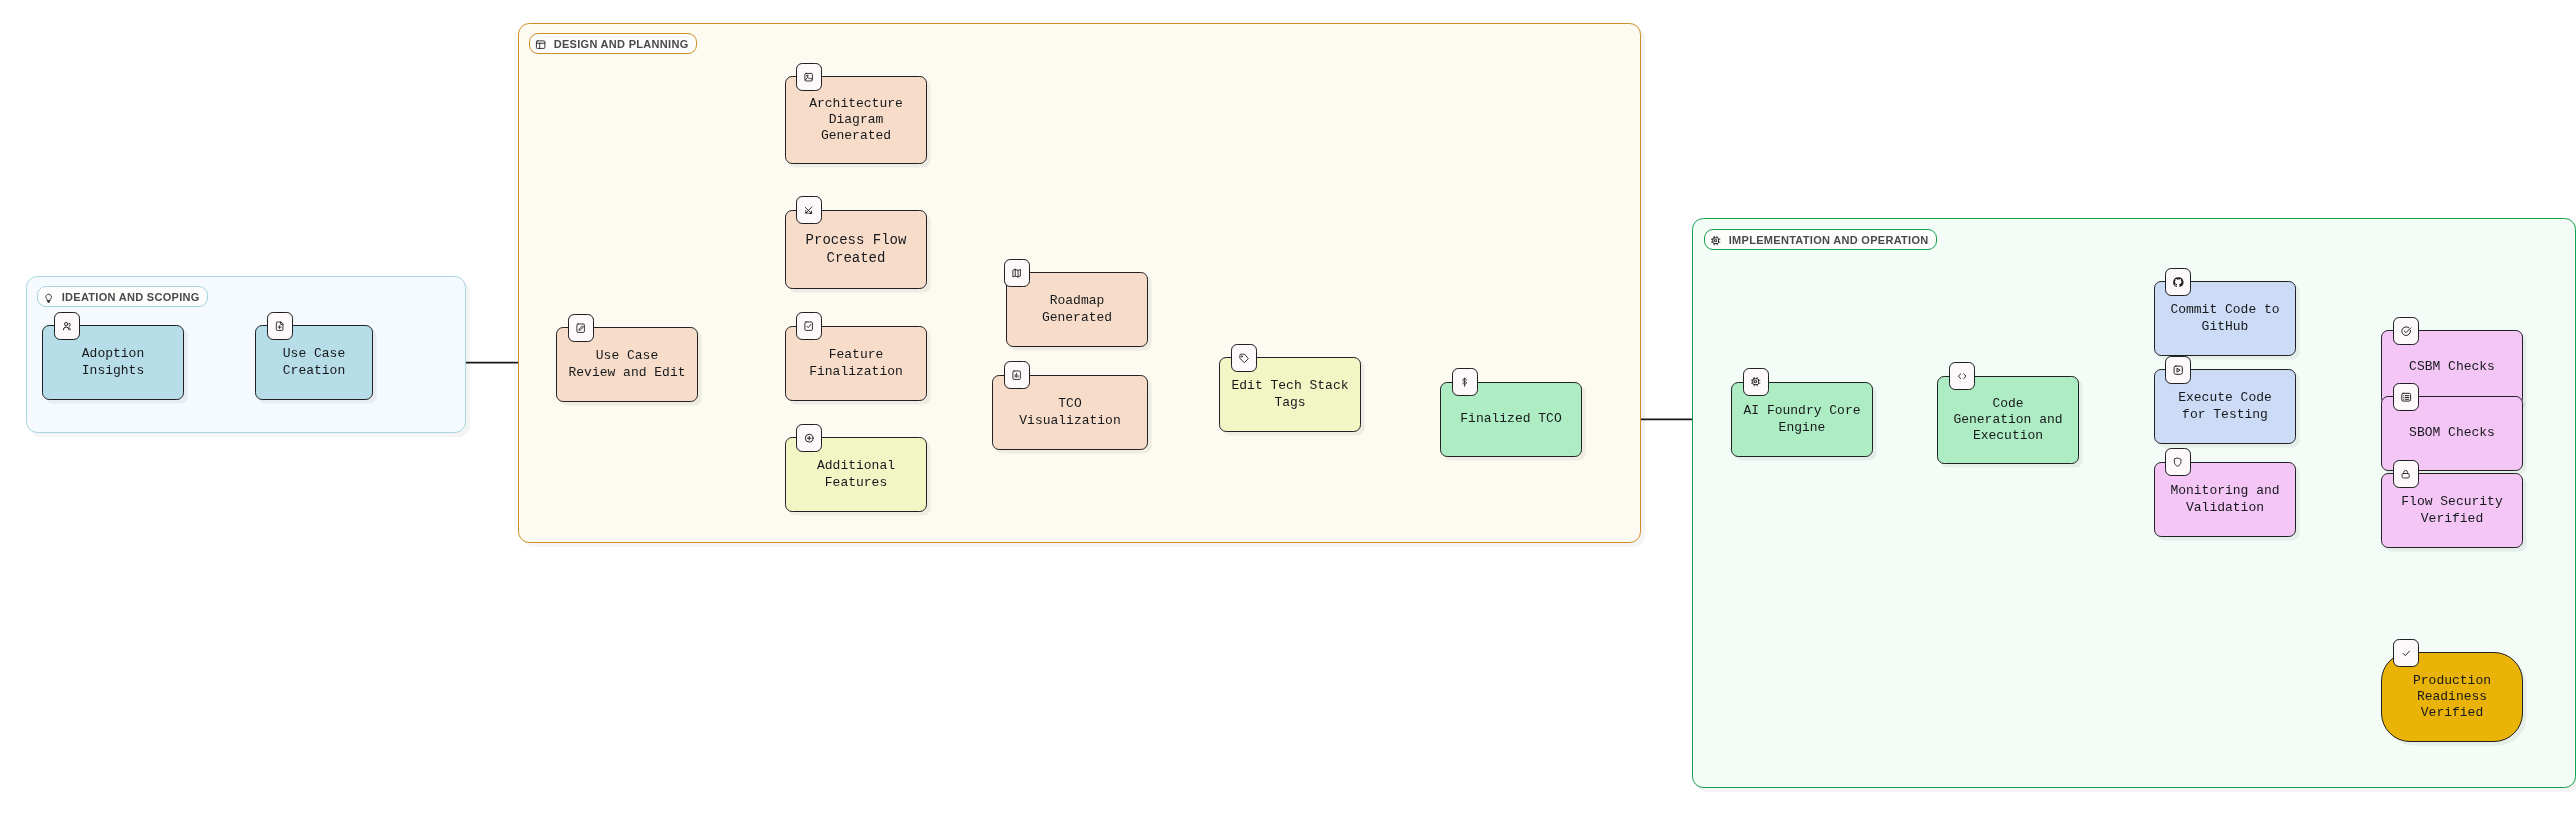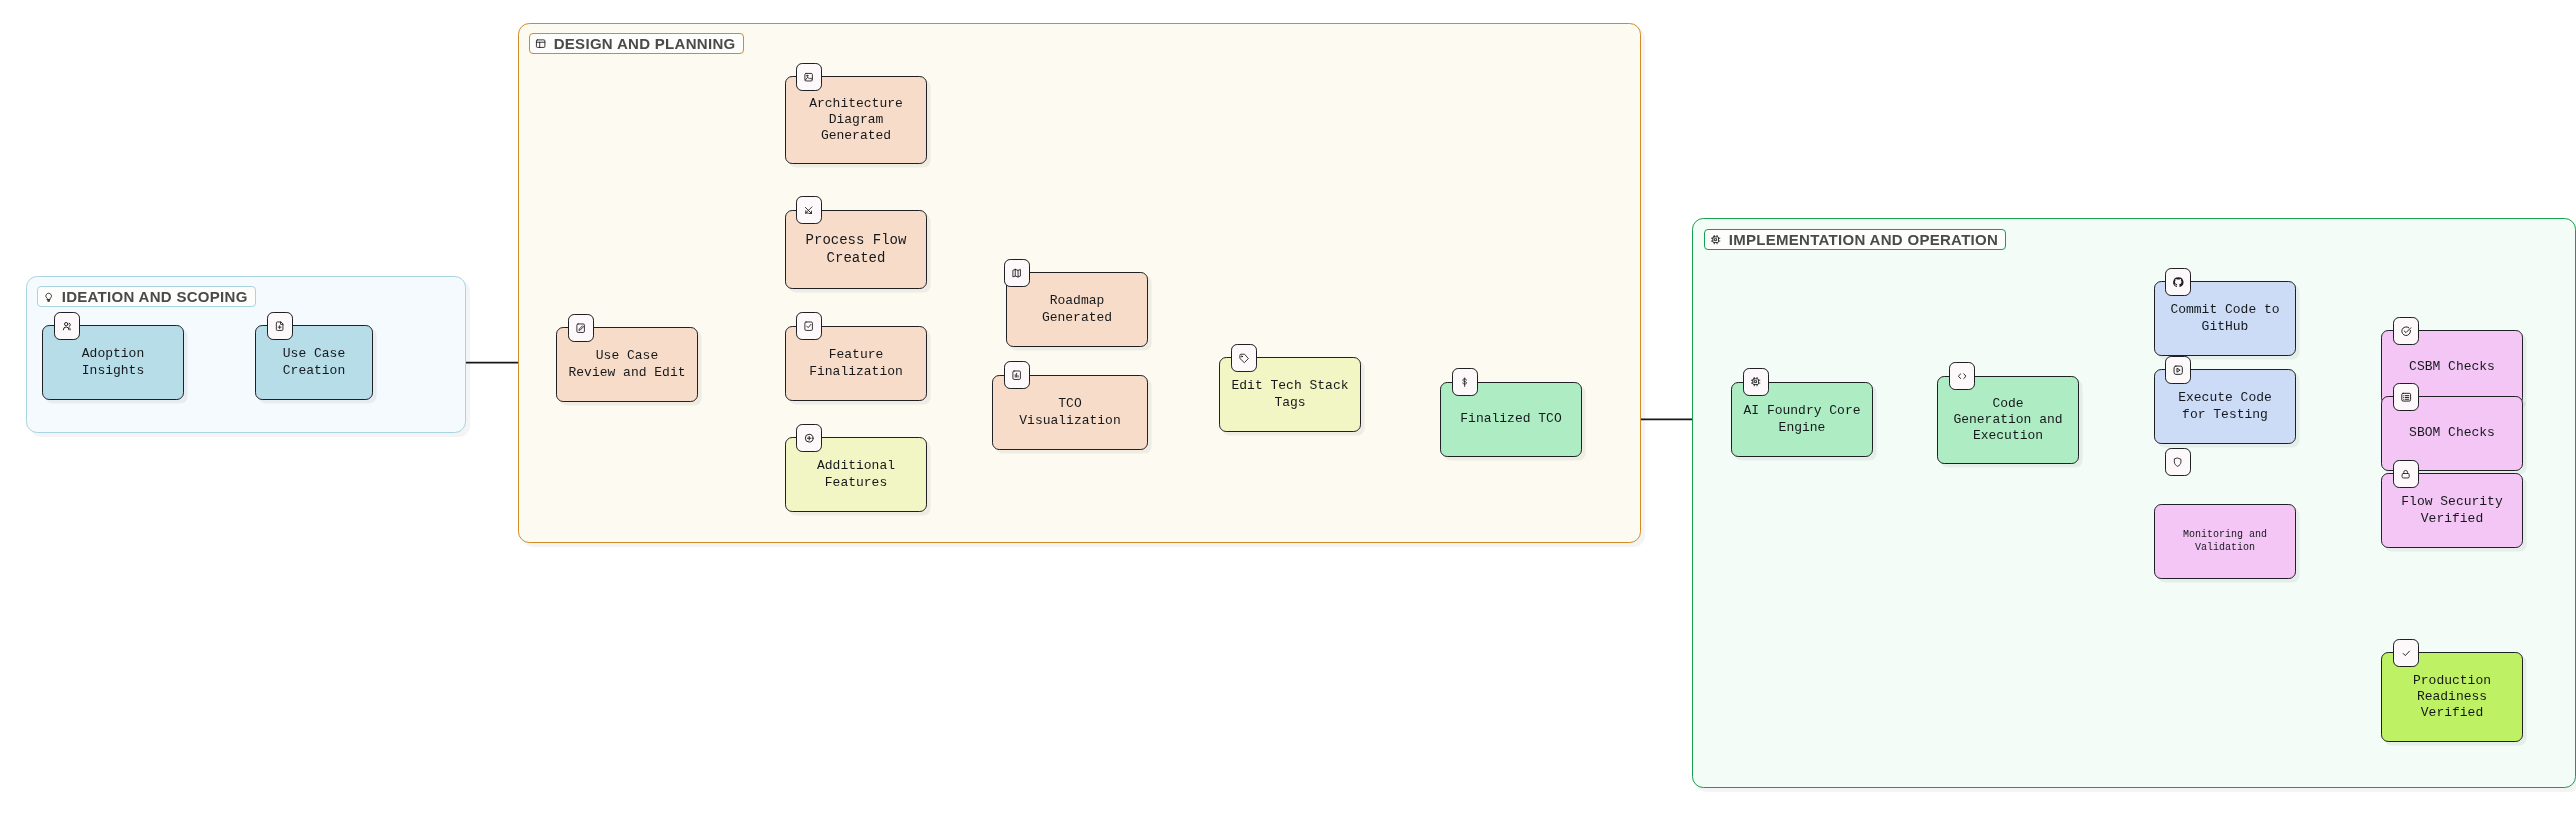--- a/index.html
+++ b/index.html
@@ -2,23 +2,23 @@
 <html style="font-size:8.2px"><head>
 <meta charset="utf-8">
 <style>
   html,body{margin:0;padding:0;background:#ffffff;}
   body{font-family:"Liberation Sans",sans-serif;}
   #stage{position:relative;width:2681px;height:818px;background:#ffffff;overflow:hidden;}
   #svg-layer{position:absolute;left:0;top:0;width:2681px;height:818px;pointer-events:none;}
 
   .group-box{position:absolute;border-radius:11.3px;box-sizing:border-box;
              box-shadow:4.1px 4.1px 0 0 rgba(0,0,0,.045);}
-  .group-label{position:absolute;display:flex;align-items:center;gap:7.2px;
-               background:#fdfdfc;border-radius:4px;padding:2.6px 7.2px 2.6px 5.2px;
-               font-size:15px;font-weight:700;letter-spacing:0.3px;color:#4a4a4a;
+  .group-label{position:absolute;display:flex;align-items:flex-end;gap:7.2px;
+               background:#fdfdfc;border-radius:9px;padding:2.6px 7.2px 2.6px 5.2px;
+               font-size:11px;font-weight:700;letter-spacing:0.3px;color:#4a4a4a;
                white-space:nowrap;box-sizing:border-box;}
   .group-label svg{display:block;flex:0 0 auto;}
 
   .node{position:absolute;box-sizing:border-box;border:1.8px solid #1f2023;
         border-radius:7.2px;display:flex;align-items:center;justify-content:center;
         text-align:center;padding:3.1px 5.2px;color:#16181c;
         font-size:13px;line-height:1.25;font-weight:400;
         box-shadow:3.6px 3.6px 0 0 rgba(0,0,0,.055);font-family:Liberation Mono, monospace;}
   .node-label{display:block;white-space:pre-line;}
 
@@ -255,21 +255,21 @@
       <div class="node n-lblue" style="left: 2154px; top: 369px; width: 142px; height: 75px; background: rgb(204, 220, 247); font-size: 13px;">
         <span class="node-label">Execute Code
 for Testing</span>
       </div>
       <div class="node-icon" style="left: 2165px; top: 356px;">
         <svg width="12.4" height="12.4" viewBox="0 0 24 24">
           <rect fill="none" stroke="#1f2023" stroke-width="1.9" stroke-linecap="round" stroke-linejoin="round" x="4" y="4" width="16" height="16" rx="3.5"></rect>
           <path fill="none" stroke="#1f2023" stroke-width="1.9" stroke-linecap="round" stroke-linejoin="round" d="M10.3 8.6l5.4 3.4-5.4 3.4z"></path>
         </svg>
       </div>
-      <div class="node n-pink" style="left: 2154px; top: 462px; width: 142px; height: 75px; background: rgb(243, 198, 245); font-size: 10px; margin-top: 42px;">
+      <div class="node n-pink" style="left: 2154px; top: 462px; width: 142px; height: 75px; background: rgb(243, 198, 245); font-size: 13px;">
         <span class="node-label">Monitoring and
 Validation</span>
       </div>
       <div class="node-icon" style="left: 2165px; top: 448px;">
         <svg width="11.3" height="12.4" viewBox="0 0 24 24">
           <path fill="none" stroke="#1f2023" stroke-width="1.9" stroke-linecap="round" stroke-linejoin="round" d="M12 3.2l7 2.6v5.5c0 4.3-2.9 7.8-7 9.5-4.1-1.7-7-5.2-7-9.5V5.8z"></path>
         </svg>
       </div>
       <div class="node n-pink" style="left: 2381px; top: 330px; width: 142px; height: 75px; background: rgb(243, 198, 245); font-size: 13px;">
         <span class="node-label">CSBM Checks</span>
@@ -295,21 +295,21 @@
       <div class="node n-pink" style="left: 2381px; top: 473px; width: 142px; height: 75px; background: rgb(243, 198, 245); font-size: 13px;">
         <span class="node-label">Flow Security
 Verified</span>
       </div>
       <div class="node-icon" style="left: 2393px; top: 460px;">
         <svg width="11.3" height="12.4" viewBox="0 0 24 24">
           <rect fill="none" stroke="#1f2023" stroke-width="1.9" stroke-linecap="round" stroke-linejoin="round" x="4.5" y="10.5" width="15" height="9.5" rx="2.5"></rect>
           <path fill="none" stroke="#1f2023" stroke-width="1.9" stroke-linecap="round" stroke-linejoin="round" d="M8 10.5V8a4 4 0 0 1 8 0v2.5"></path>
         </svg>
       </div>
-      <div class="node n-pink" style="left: 2381px; top: 652px; width: 142px; height: 90px; background: #bef264; font-size: 13px;">
+      <div class="node n-pink" style="left: 2381px; top: 652px; width: 142px; height: 90px; background: #eab308; font-size: 13px; border-radius: 29px;">
         <span class="node-label">Production
 Readiness
 Verified</span>
       </div>
       <div class="node-icon" style="left: 2393px; top: 639px;">
         <svg width="12.4" height="12.4" viewBox="0 0 24 24">
           <path fill="none" stroke="#1f2023" stroke-width="1.9" stroke-linecap="round" stroke-linejoin="round" d="M6 12.4l4.2 4.2L18.4 8"></path>
         </svg>
       </div>
     </div>

